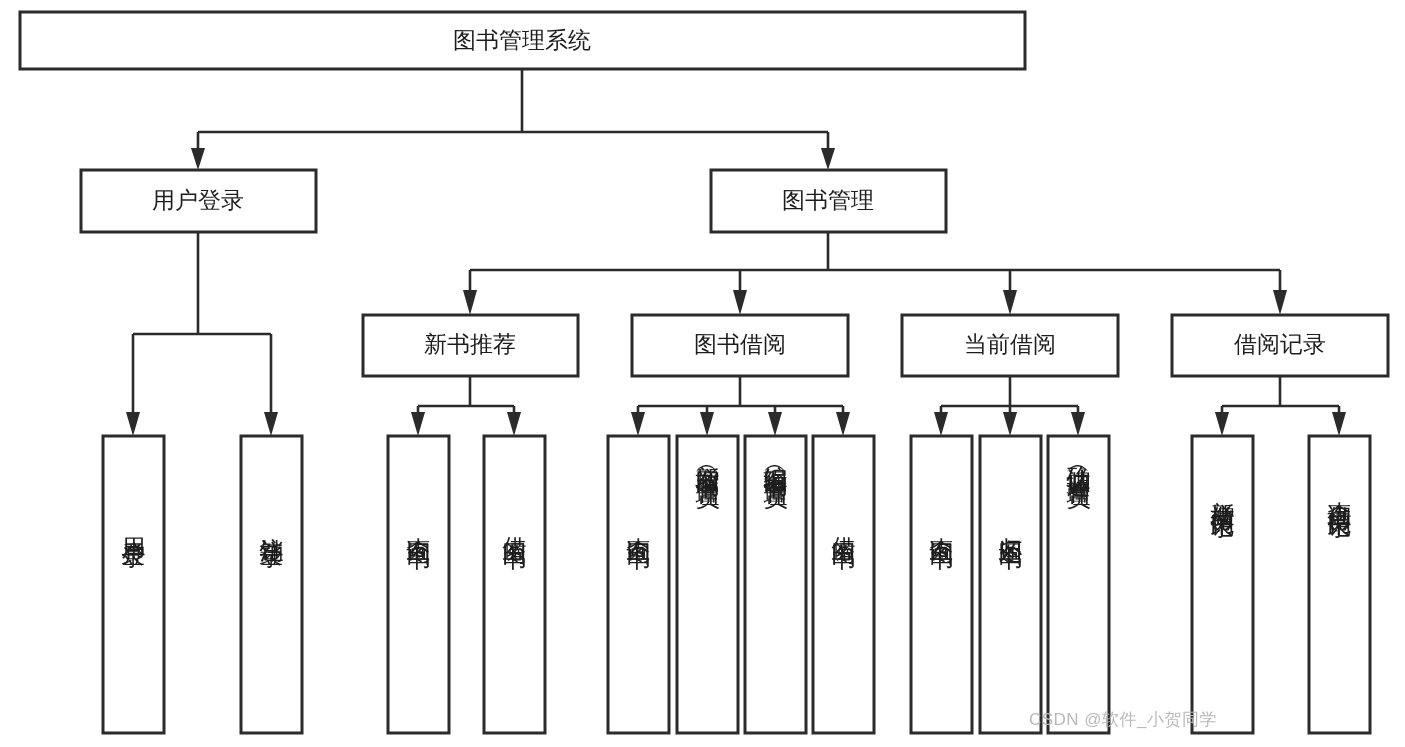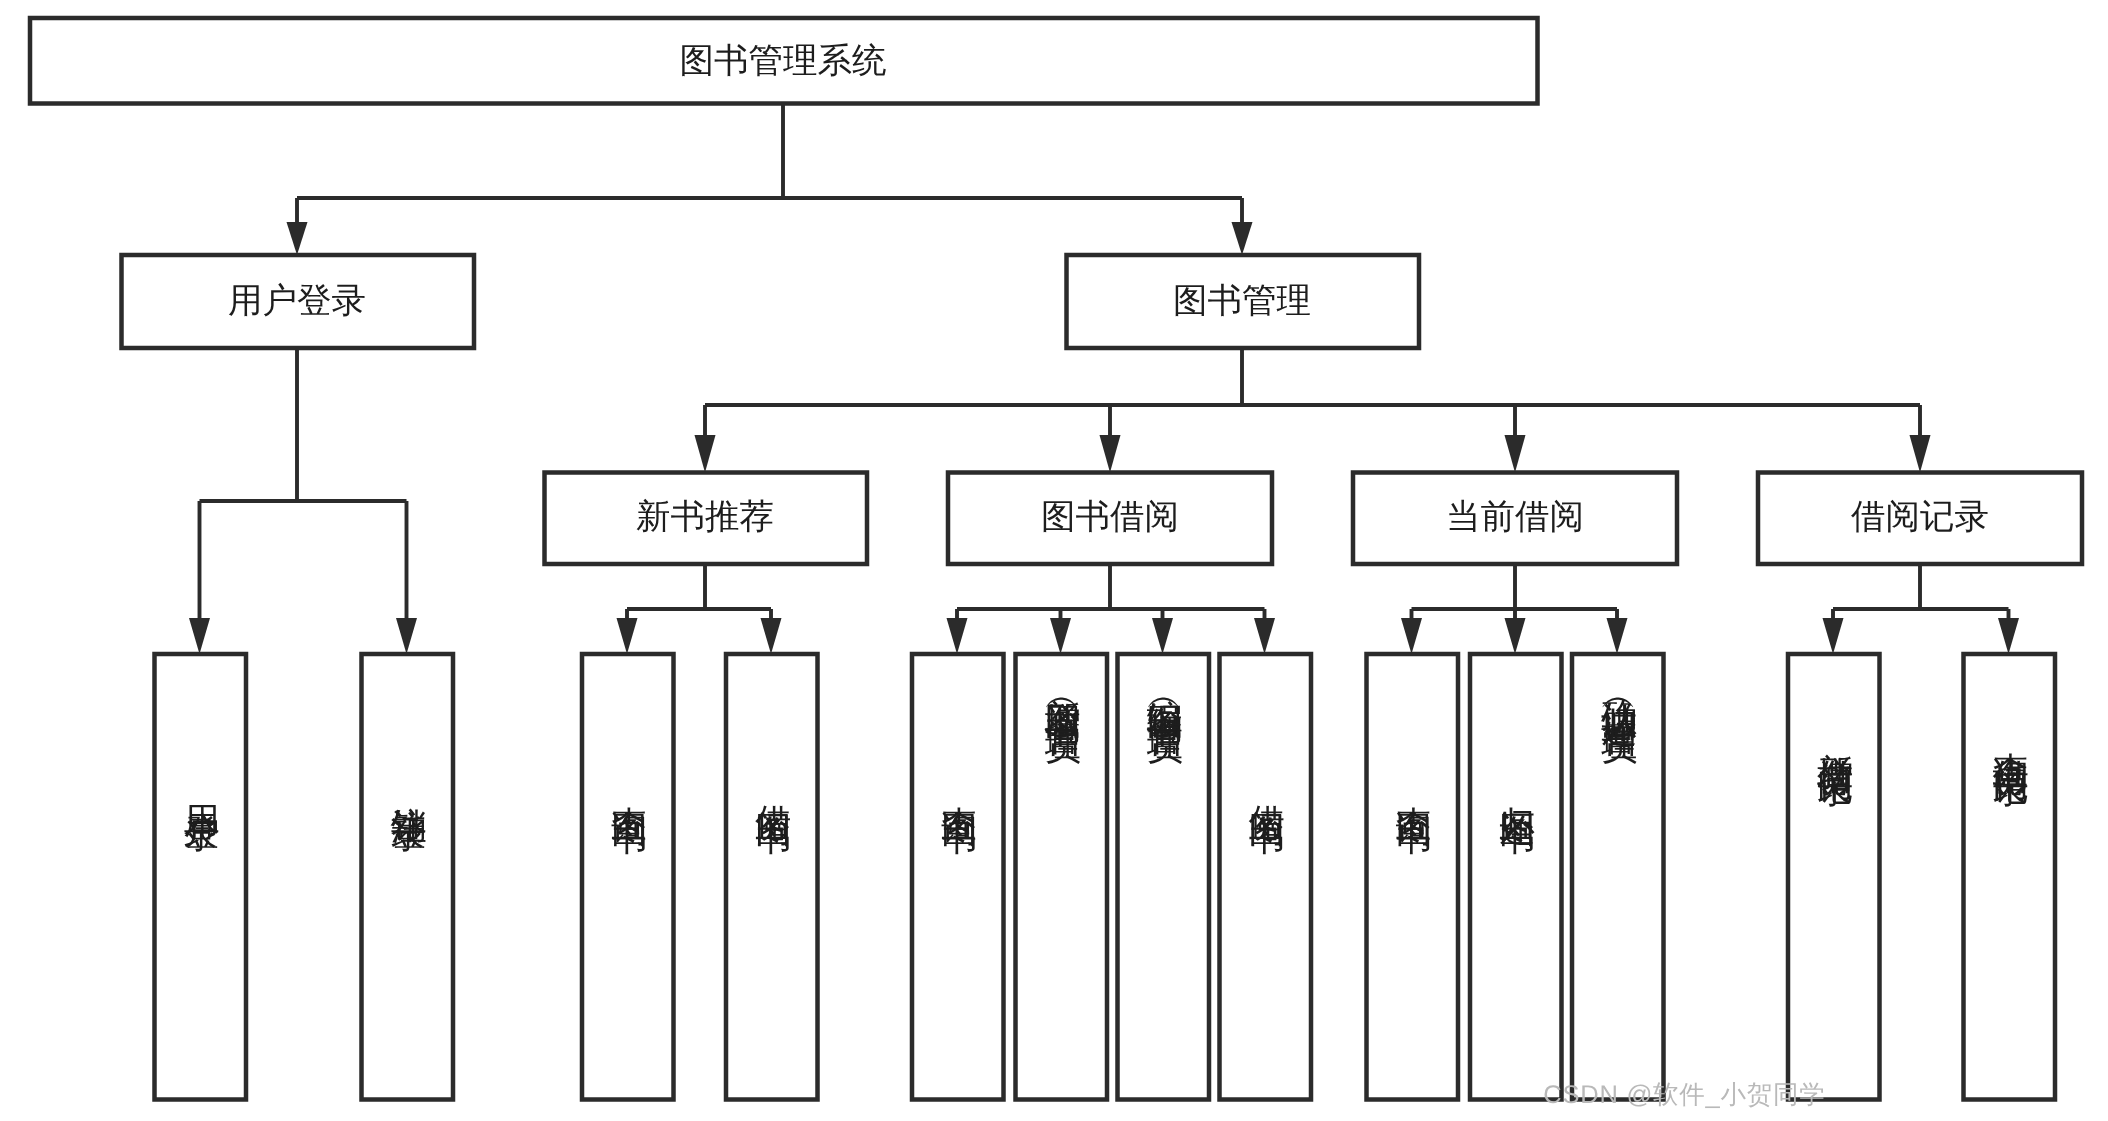--- a/index.html
+++ b/index.html
@@ -43,21 +43,21 @@
     font-family:"Liberation Sans","DejaVu Sans",sans-serif;
     font-size:24px;
     line-height:1;
     letter-spacing:3px;
     color:#1d1d1d;
     white-space:nowrap;
   }
   .watermark{
     position:absolute;
     right:10px;
-    bottom:6px;
+    bottom:16px;
     font-family:"Liberation Sans","DejaVu Sans",sans-serif;
     font-size:17px;
     color:#b9b9b9;
     white-space:nowrap;
     letter-spacing:0.5px;
   }
 </style>
 </head>
 <body>
 

